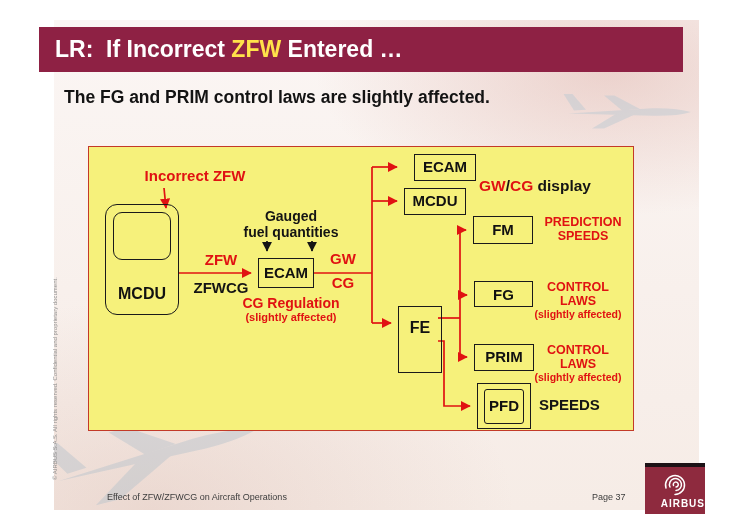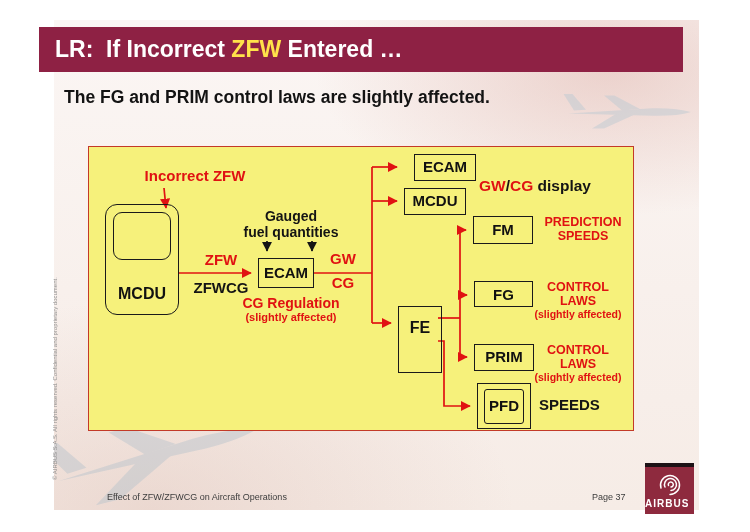--- a/index.html
+++ b/index.html
@@ -71,23 +71,23 @@
   .t-prim-note { left:436px; top:196px; width:106px; font-size:12.5px; line-height:14px; }
   .note-small  { font-size:10.5px; line-height:13px; }
   .t-pfd-note  { left:450px; top:249px; width:90px;  font-size:15px; text-align:left; }
 
   
   .copyright { position:absolute; left:52px; top:480px; transform:rotate(-90deg);
     transform-origin:0 0; font-size:6px; color:#8f8f8f; white-space:nowrap; }
   .footer-title { position:absolute; left:107px; top:492px; font-size:9px; color:#3d3d3d; }
   .page-num { position:absolute; left:592px; top:492px; font-size:9px; color:#3d3d3d; }
 
-  .logo { position:absolute; left:645px; top:463px; width:49px; height:51px;
+  .logo { position:absolute; left:645px; top:463px; width:60px; height:51px;
     background:#8E2A3E; border-top:4px solid #1c1216; display:flex; flex-direction:column;
-    align-items:flex-start; justify-content:flex-end; padding-bottom:5px; }
+    align-items:flex-end; justify-content:flex-end; padding-bottom:5px; }
   .logo .swirl { position:absolute; top:5px; left:50%; transform:translateX(-50%); }
   .logo .wordmark { color:#ffffff; font-weight:bold; font-size:10px; letter-spacing:1px; }
 </style>
 </head>
 <body>
 
 <div class="slide">
 
   <div class="content-bg">
     <svg class="plane plane-top" viewBox="0 0 100 40">

